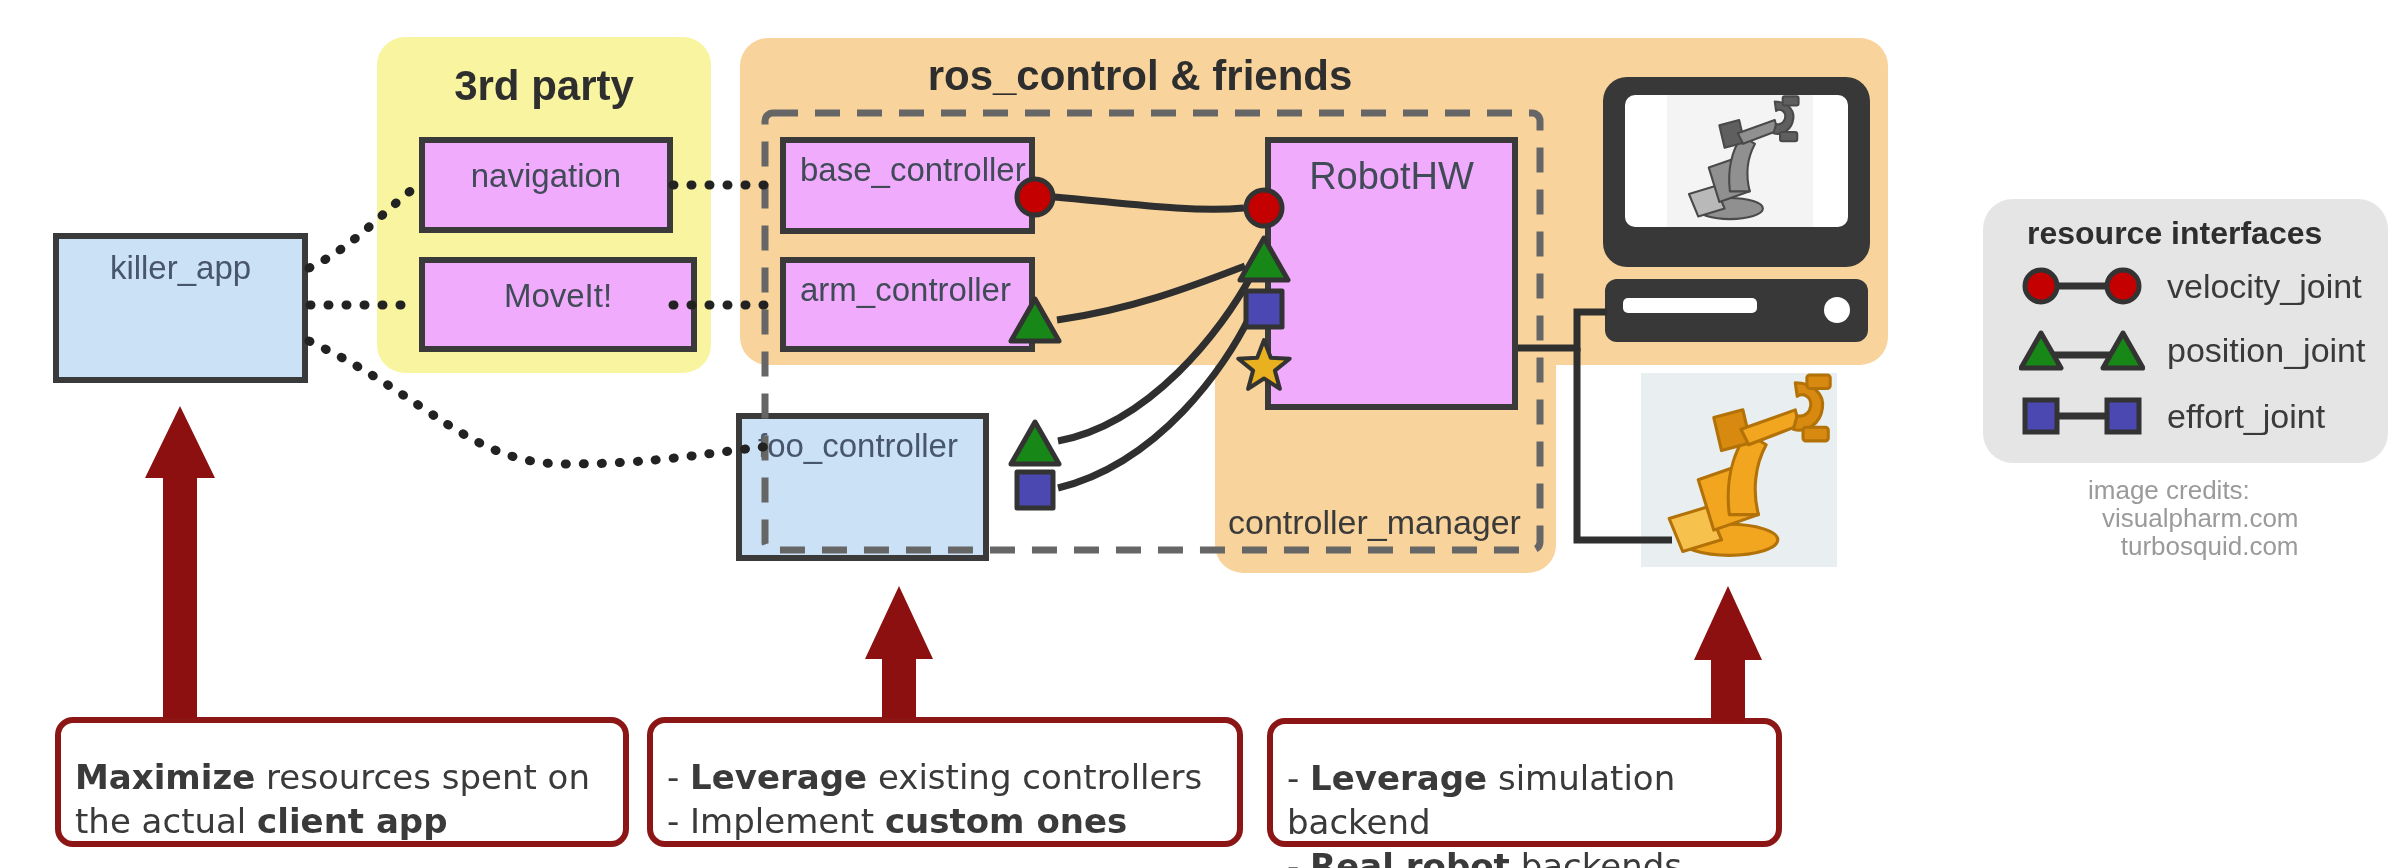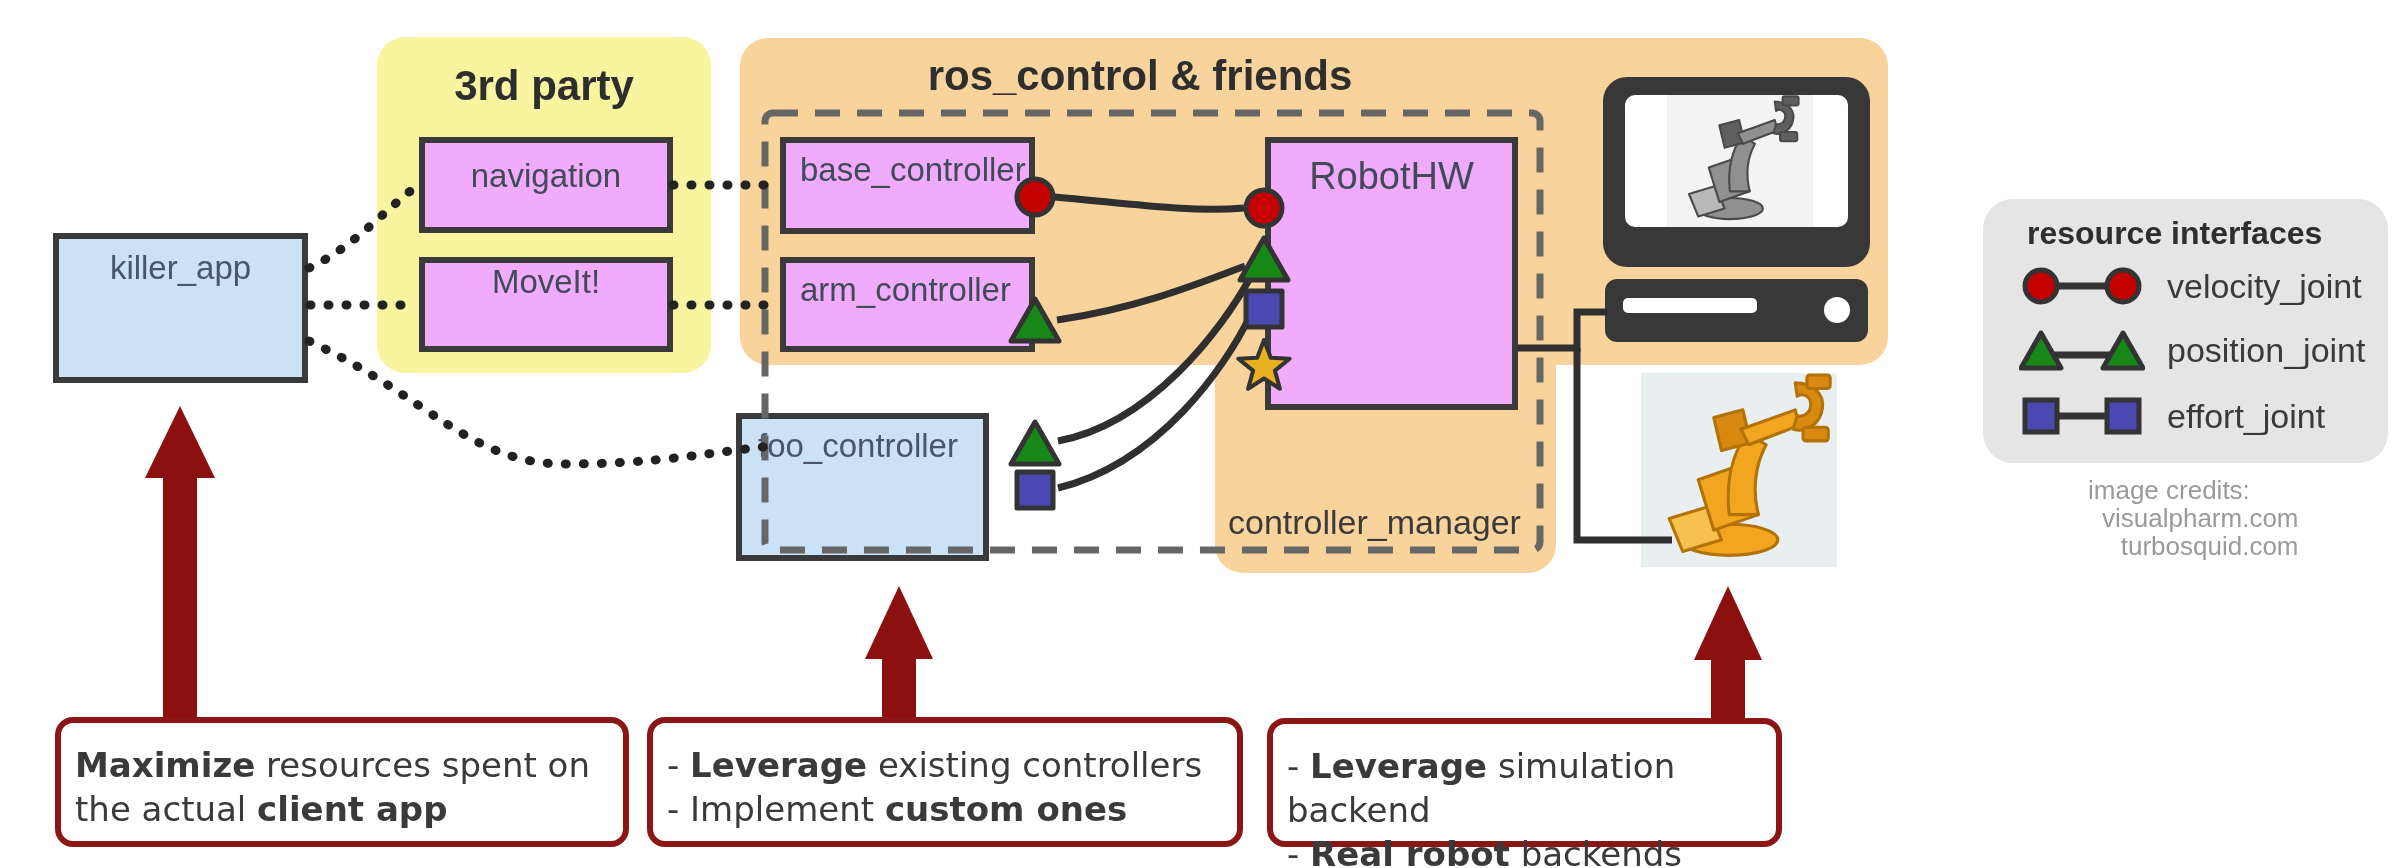--- a/index.html
+++ b/index.html
@@ -52,21 +52,21 @@
           background:#e5e5e5;border-radius:30px;}
   .legend-title{position:absolute;left:44px;top:16px;font-weight:bold;font-size:32px;color:#2E2E2E;}
   .legend-row{position:absolute;left:36px;height:46px;display:flex;align-items:center;}
   .legend-icon{width:126px;height:46px;}
   .legend-label{margin-left:22px;font-size:34px;color:#3A3A3A;white-space:nowrap;}
   .credits{position:absolute;left:2088px;top:476px;font-size:26px;color:#9A9A9A;line-height:28px;}
   .credits .ind{padding-left:14px;text-align:right;}
 
   
   .callout{position:absolute;box-sizing:border-box;border:6px solid #8C1616;border-radius:18px;
-           background:#ffffff;padding:20px 14px 0 14px;
+           background:#ffffff;padding:32px 14px 0 14px;
            font-family:"DejaVu Sans",sans-serif;font-size:34px;line-height:44px;color:#3A3A3A;}
   .callout b{font-weight:bold;color:#3A3A3A;}
 </style>
 </head>
 <body>
 
 <div id="canvas">
 
   <div class="abs group-yellow z1" style="left:377px;top:37px;width:334px;height:336px;"></div>
   <div class="abs group-orange z1" style="left:740px;top:38px;width:1148px;height:327px;"></div>
@@ -79,21 +79,21 @@
   <svg class="overlay z2" width="2408" height="868">
     <rect x="765" y="113" width="775" height="437" rx="8" fill="none" stroke="#666666" stroke-width="7" stroke-dasharray="25 17"></rect>
   </svg>
 
   <div class="node blue t-center z3" style="left:53px;top:233px;width:255px;height:150px;padding-top:10px;">
     <span class="lbl">killer_app</span>
   </div>
   <div class="node gray t-center z3" style="left:419px;top:137px;width:254px;height:96px;padding-top:14px;">
     <span class="lbl">navigation</span>
   </div>
-  <div class="node gray t-center z3" style="left:419px;top:257px;width:254px;height:95px;">
+  <div class="node gray t-center z3" style="left:419px;top:257px;width:278px;height:95px;padding-top:14px;">
     <span class="lbl">MoveIt!</span>
   </div>
   <div class="node gray z3" style="left:780px;top:137px;width:255px;height:97px;padding:8px 0 8px 14px;">
     <span class="lbl">base_controller</span>
   </div>
   <div class="node gray z3" style="left:780px;top:257px;width:255px;height:95px;padding:8px 0 0 14px;">
     <span class="lbl">arm_controller</span>
   </div>
   <div class="node blue z3" style="left:736px;top:381px;width:253px;height:148px;padding:8px 0 0 16px;margin-top:32px;">
     <span class="lbl">foo_controller</span>

